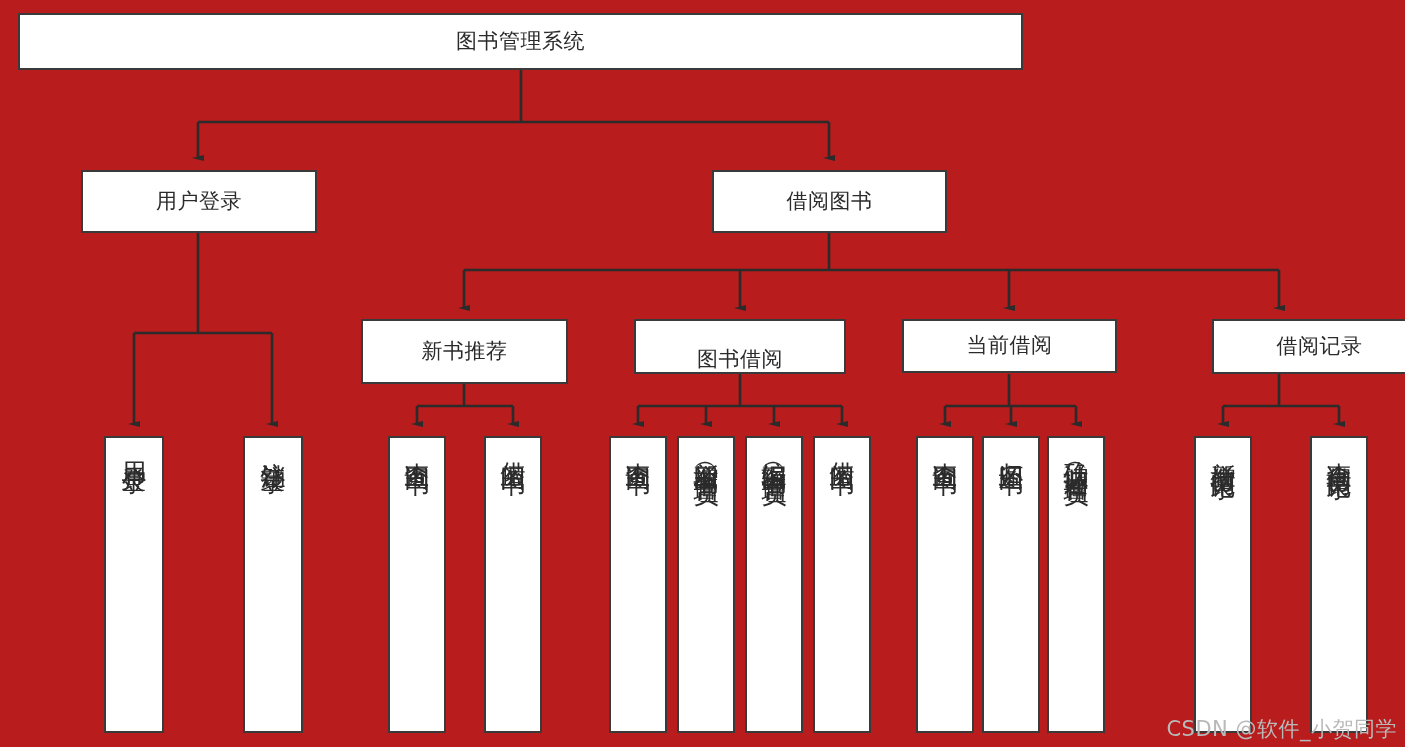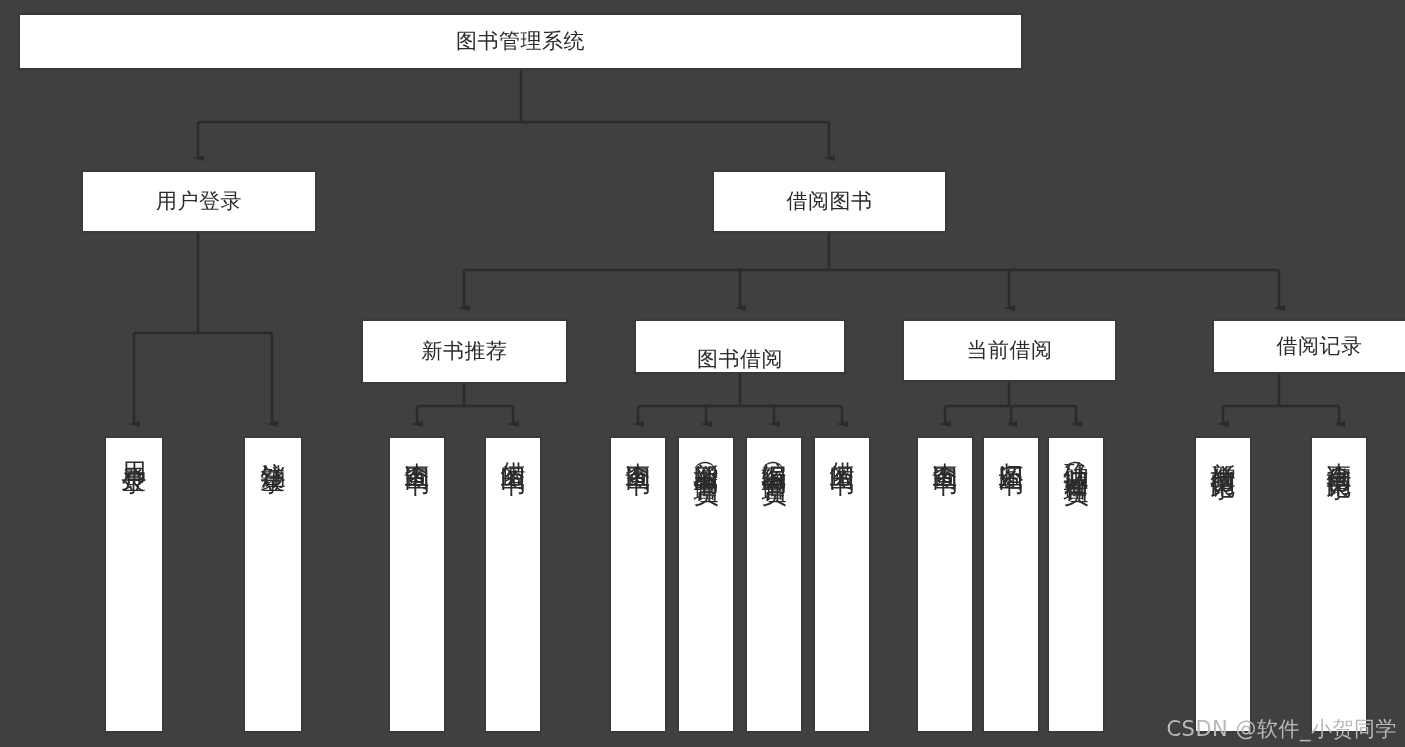--- a/index.html
+++ b/index.html
@@ -11,21 +11,21 @@
   body {
     width: 1405px;
     height: 747px;
     font-family: "DejaVu Sans", "Liberation Sans", sans-serif;
     overflow: hidden;
   }
   #diagram-root {
     position: relative;
     width: 1405px;
     height: 747px;
-    background: #404040;
+    background: #b91c1c;
   }
   svg#connectors {
     position: absolute;
     left: 0;
     top: 0;
     width: 1405px;
     height: 747px;
     pointer-events: none;
   }
   .node {
@@ -139,21 +139,21 @@
   <div class="node horizontal" style="left:712px; top:170px; width:235px; height:63px;">
     <span class="label">借阅图书</span>
   </div>
 
   <div class="node horizontal" style="left:361px; top:319px; width:207px; height:65px;">
     <span class="label">新书推荐</span>
   </div>
   <div class="node horizontal" style="left:634px; top:319px; width:212px; height:55px;align-items:flex-end;">
     <span class="label">图书借阅</span>
   </div>
-  <div class="node horizontal" style="left:902px; top:319px; width:215px; height:63px;">
+  <div class="node horizontal" style="left:902px; top:319px; width:215px; height:54px;">
     <span class="label">当前借阅</span>
   </div>
   <div class="node horizontal" style="left:1172px; top:319px; width:215px; height:55px;margin-left:40px;">
     <span class="label">借阅记录</span>
   </div>
 
   <div class="node vertical" style="left:104px; top:436px; width:60px; height:297px;">
     <span class="label">用户登录</span>
   </div>
   <div class="node vertical" style="left:243px; top:436px; width:60px; height:297px;">

